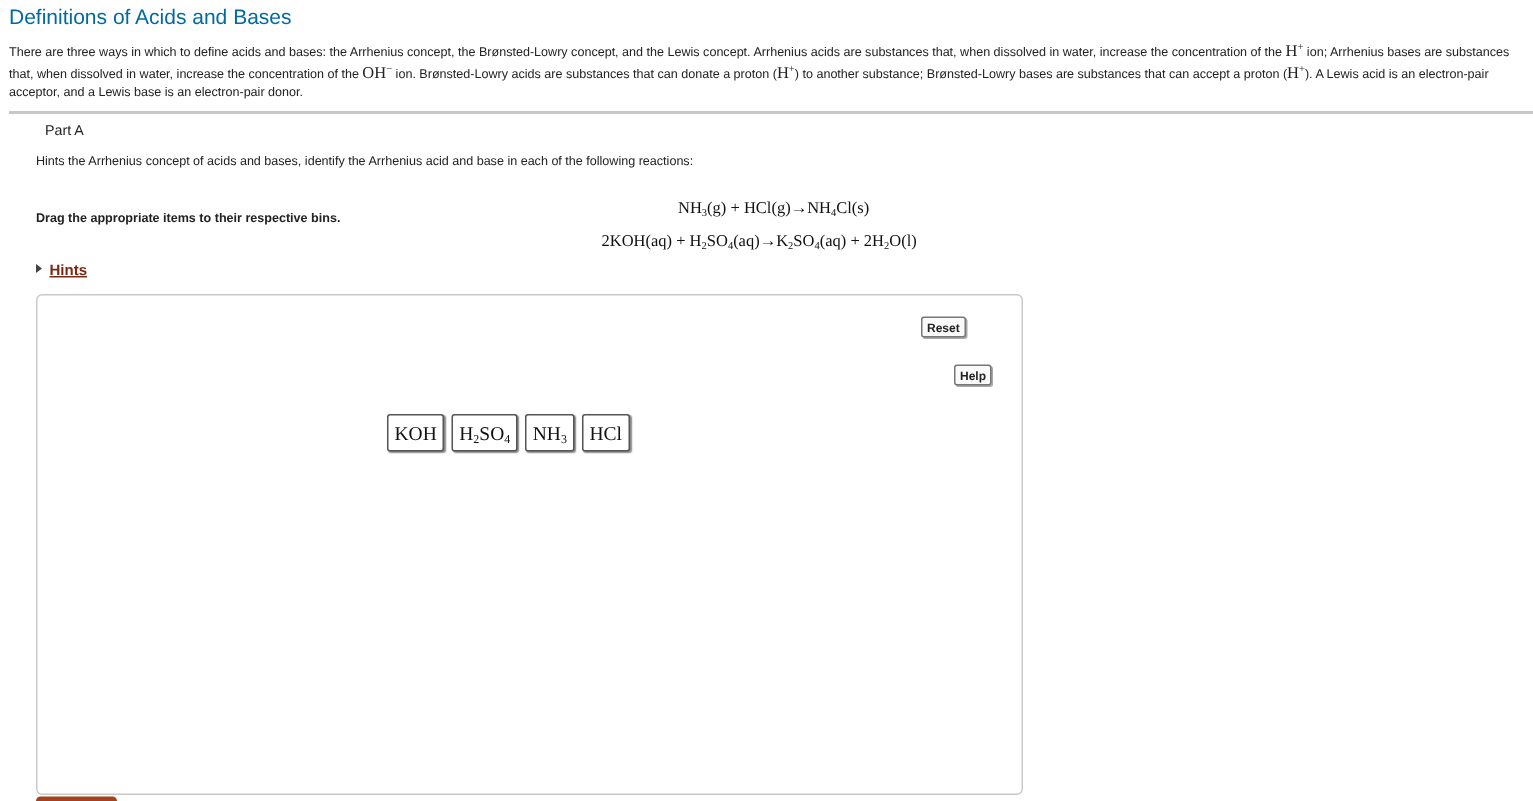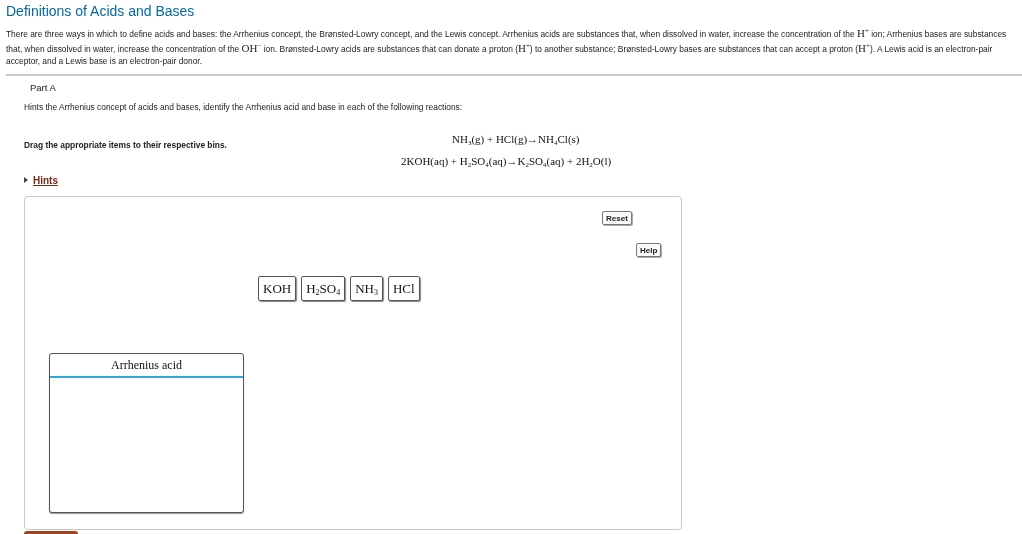--- a/index.html
+++ b/index.html
@@ -22,21 +22,21 @@
   .r2 { left: 452px; top: 133px; }
 
   .instruction { position: absolute; left: 24px; top: 140px; font-size: 8.4px; font-weight: bold; color: #222; }
   .hints { position: absolute; left: 24px; top: 175px; font-size: 10px; font-weight: bold; }
   .hints .tri { display: inline-block; width: 0; height: 0; border-top: 3px solid transparent; border-bottom: 3px solid transparent; border-left: 4px solid #444; margin-right: 5px; vertical-align: 1px; }
   .hints a { color: #7a2a14; text-decoration: underline; }
 
   .dnd { position: absolute; left: 24px; top: 196px; width: 658px; height: 334px; border: 1px solid #c9c9c9; border-radius: 4px; background: #fff; }
 
   .btn { position: absolute; top: 14px; font-size: 8px; font-weight: bold; color: #222; background: #fafafa; border: 1px solid #777; border-radius: 2px; padding: 2px 3px; height: 14px; line-height: 9px; box-shadow: 1px 1px 0 #aaa; }
-  .btn-reset { left: 577px; }
+  .btn-reset { left: 589px; }
   .btn-help { left: 611px; margin-top: 32px; }
 
   .tokens { position: absolute; left: 233px; top: 79px; display: flex; gap: 5px; }
   .token { font-family: "Liberation Serif", serif; font-size: 13px; color: #111; background: #fff; border: 1px solid #555; border-radius: 2px; height: 25px; padding: 3px 4px; line-height: 17px; box-shadow: 1px 1px 1px #888; }
   .token sub { font-size: 8px; vertical-align: -2px; }
 
   .bins { position: absolute; left: 24px; top: 156px; display: flex; gap: 6px; }
   .bin { width: 195px; height: 160px; border: 1px solid #555; border-radius: 3px; box-shadow: 0 1px 1px #999; background: #fff; }
   .bin-head { height: 24px; border-bottom: 2px solid #2ea8d8; text-align: center; font-family: "Liberation Serif", serif; font-size: 12px; line-height: 22px; color: #111; }
 
@@ -71,19 +71,16 @@
   <div class="btn btn-help">Help</div>
 
   <div class="tokens">
     <div class="token"><span>KOH</span></div>
     <div class="token"><span>H</span><sub>2</sub><span>SO</span><sub>4</sub></div>
     <div class="token"><span>NH</span><sub>3</sub></div>
     <div class="token"><span>HCl</span></div>
   </div>
 
   <div class="bins">
-    <div class="bin">
-      <div class="bin-head">Arrhenius acid</div>
-    </div>
   </div>
 </div>
 
 <div class="orange-tab"></div>
 
 </body></html>

